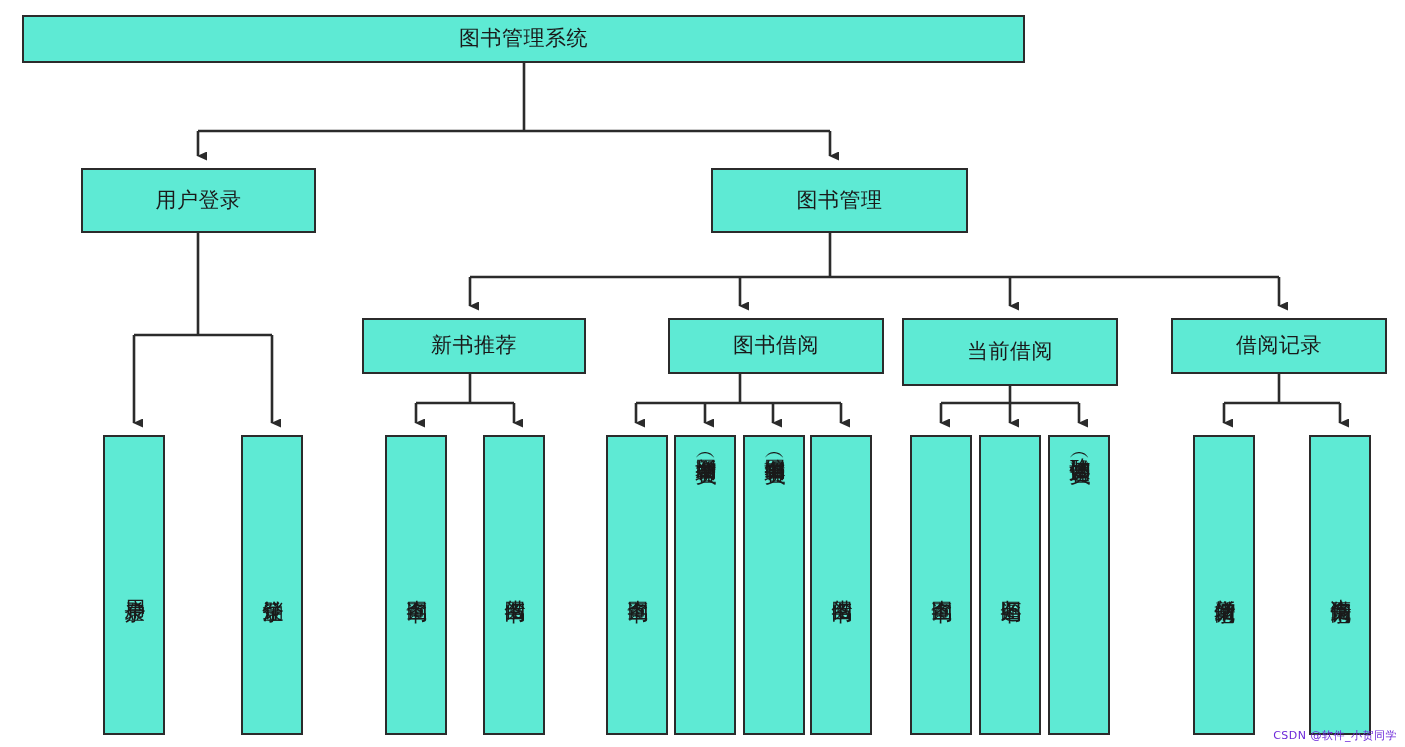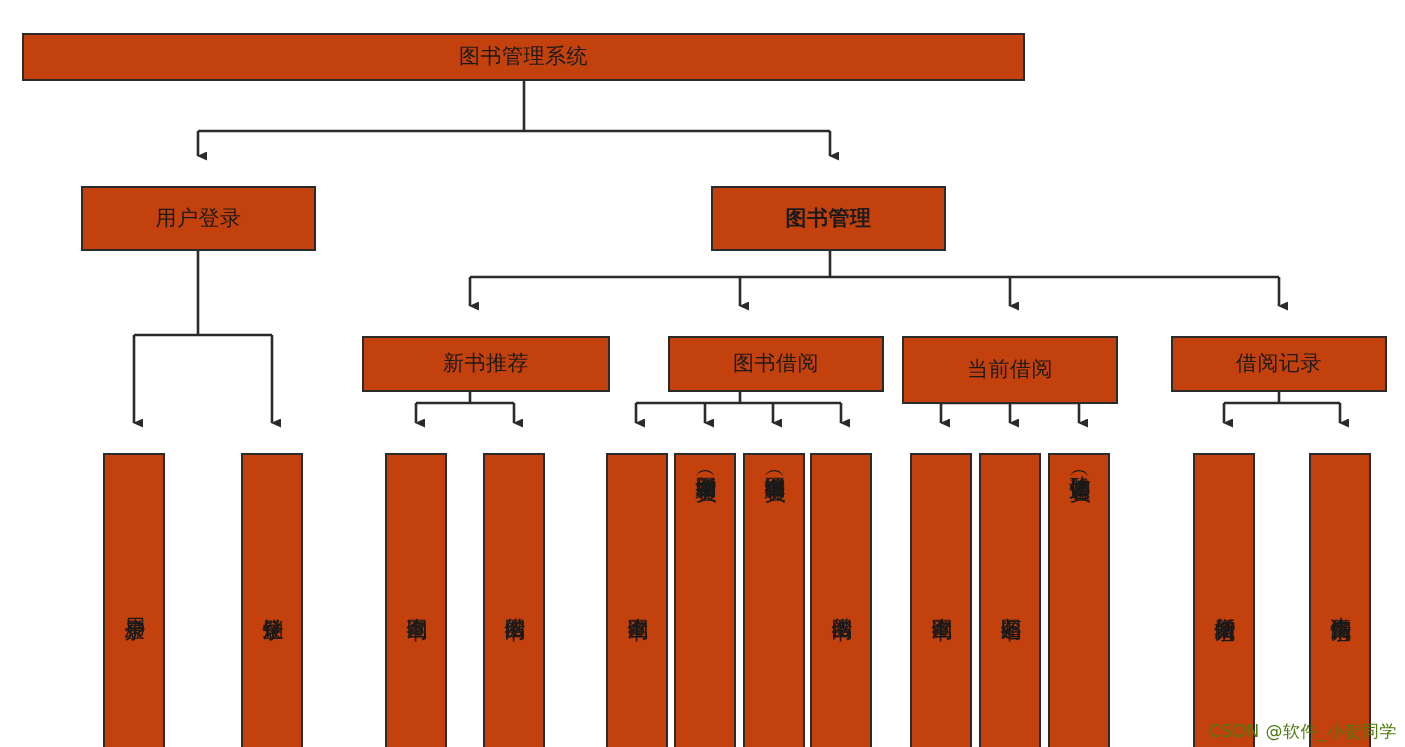--- a/index.html
+++ b/index.html
@@ -23,26 +23,25 @@
     position: absolute;
     left: 0;
     top: 0;
     width: 1405px;
     height: 747px;
   }
   .node {
     position: absolute;
     box-sizing: border-box;
     border: 2.5px solid #2b2b2b;
-    background: #c2410c;
+    background: #5eead4;
     display: flex;
     align-items: center;
     justify-content: center;
     color: #1a1a1a;
-    margin-top: 18px;
   }
   .node-h .label {
     font-size: 21px;
     line-height: 1.1;
     letter-spacing: 0.5px;
     white-space: nowrap;
   }
   .node-v {
     align-items: flex-start;
     justify-content: center;
@@ -57,22 +56,22 @@
     white-space: nowrap;
   }
   .node-v.center-text {
     align-items: center;
     padding-top: 0;
   }
   #watermark {
     position: absolute;
     right: 8px;
     bottom: 4px;
-    font-size: 17px;
-    color: #4d7c0f;
+    font-size: 11px;
+    color: #6d28d9;
     letter-spacing: 0.5px;
     white-space: nowrap;
     pointer-events: none;
   }
 </style>
 </head>
 <body>
 
 <div id="diagram-root">
 
@@ -126,25 +125,25 @@
     </g>
   </svg>
 
   <div class="node node-h" style="left:22px; top:15px; width:1003px; height:48px;">
     <span class="label">图书管理系统</span>
   </div>
 
   <div class="node node-h" style="left:81px; top:168px; width:235px; height:65px;">
     <span class="label">用户登录</span>
   </div>
-  <div class="node node-h" style="left:711px; top:168px; width:235px; height:65px;font-weight:bold;">
+  <div class="node node-h" style="left:711px; top:168px; width:257px; height:65px;">
     <span class="label">图书管理</span>
   </div>
 
-  <div class="node node-h" style="left:362px; top:318px; width:248px; height:56px;">
+  <div class="node node-h" style="left:362px; top:318px; width:224px; height:56px;">
     <span class="label">新书推荐</span>
   </div>
   <div class="node node-h" style="left:668px; top:318px; width:216px; height:56px;">
     <span class="label">图书借阅</span>
   </div>
   <div class="node node-h" style="left:902px; top:318px; width:216px; height:68px;">
     <span class="label">当前借阅</span>
   </div>
   <div class="node node-h" style="left:1171px; top:318px; width:216px; height:56px;">
     <span class="label">借阅记录</span>

